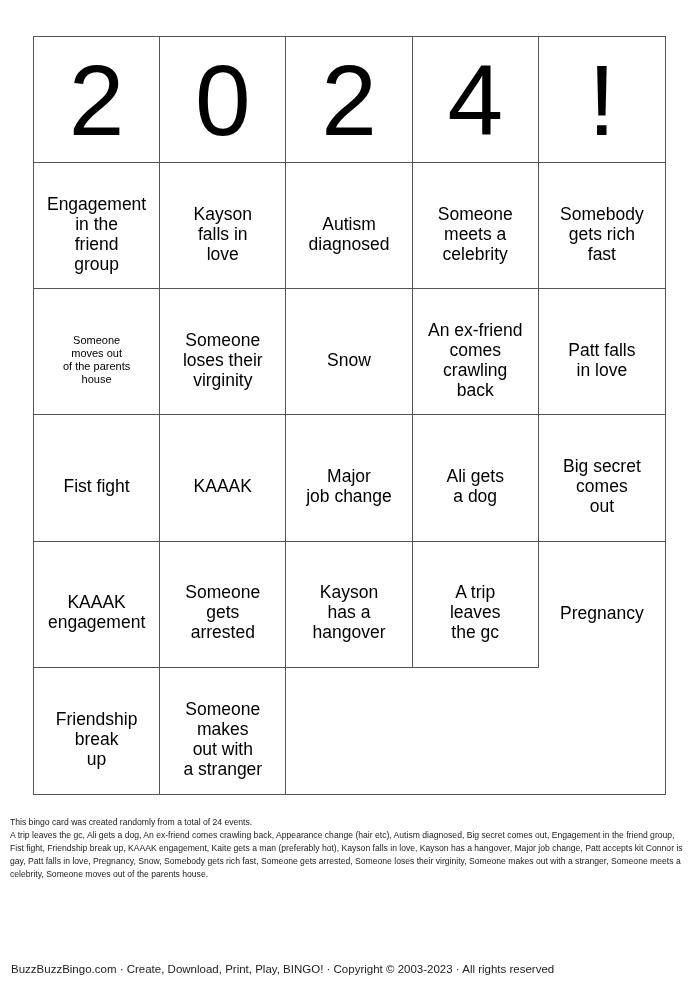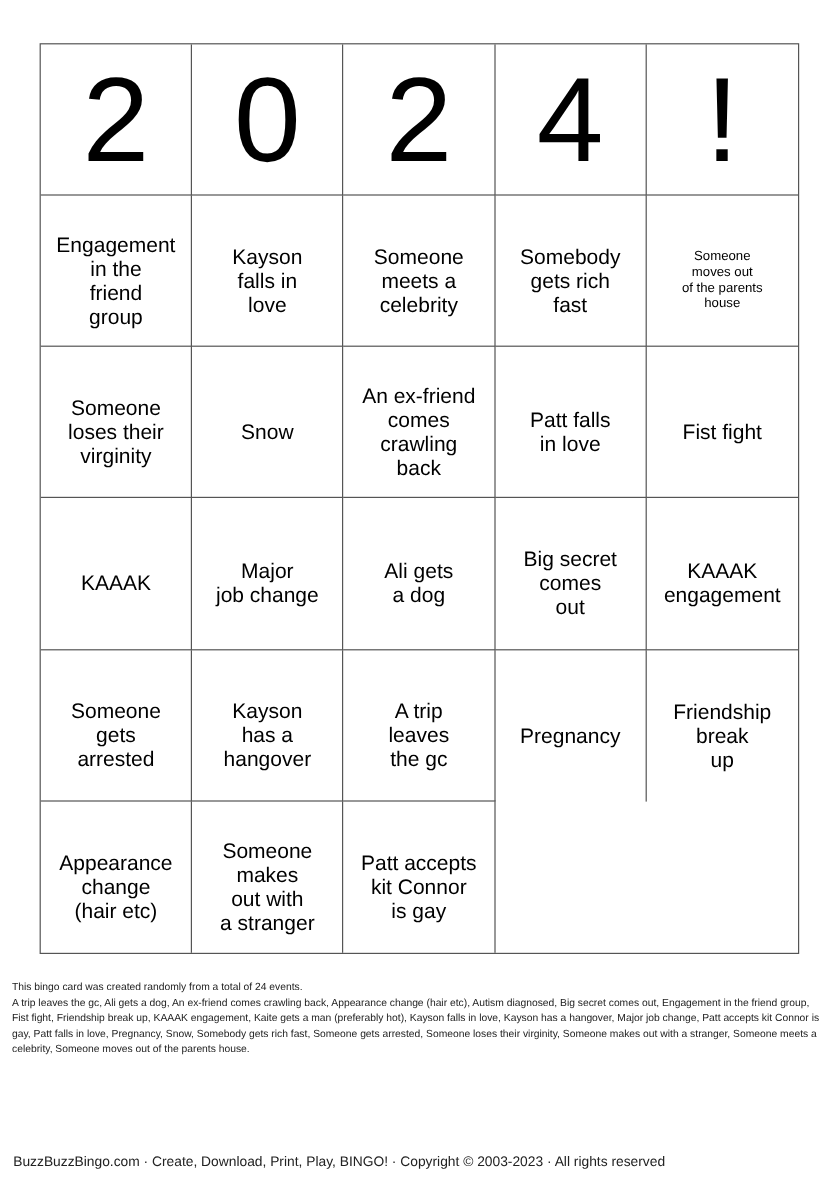--- a/index.html
+++ b/index.html
@@ -55,20 +55,24 @@
   <div class="cell">
       <span class="cell-text">Engagement
 in the
 friend
 group</span>
     </div>
   <div class="cell">
       <span class="cell-text">Kayson
 falls in
 love</span>
+    </div>
+  <div class="cell">
+      <span class="cell-text">Autism
+diagnosed</span>
     </div>
   <div class="cell">
       <span class="cell-text">Someone
 meets a
 celebrity</span>
     </div>
   <div class="cell">
       <span class="cell-text">Somebody
 gets rich
 fast</span>
@@ -141,34 +145,24 @@
 
   <div class="cell lastrow">
       <span class="cell-text">Pregnancy</span>
     </div>
   <div class="cell lastrow">
       <span class="cell-text">Friendship
 break
 up</span>
     </div>
   <div class="cell lastrow">
-      <span class="cell-text">Appearance
-change
-(hair etc)</span>
-    </div>
-  <div class="cell lastrow">
       <span class="cell-text">Someone
 makes
 out with
 a stranger</span>
-    </div>
-  <div class="cell lastrow">
-      <span class="cell-text">Patt accepts
-kit Connor
-is gay</span>
     </div>
 </div>
 
 <div class="footer-text">
   <p>This bingo card was created randomly from a total of 24 events.</p>
   <p>A trip leaves the gc, Ali gets a dog, An ex-friend comes crawling back, Appearance change (hair etc), Autism diagnosed, Big secret comes out, Engagement in the friend group, Fist fight, Friendship break up, KAAAK engagement, Kaite gets a man (preferably hot), Kayson falls in love, Kayson has a hangover, Major job change, Patt accepts kit Connor is gay, Patt falls in love, Pregnancy, Snow, Somebody gets rich fast, Someone gets arrested, Someone loses their virginity, Someone makes out with a stranger, Someone meets a celebrity, Someone moves out of the parents house.</p>
 </div>
 
 <div class="copyright">BuzzBuzzBingo.com · Create, Download, Print, Play, BINGO! · Copyright © 2003-2023 · All rights reserved</div>
 

